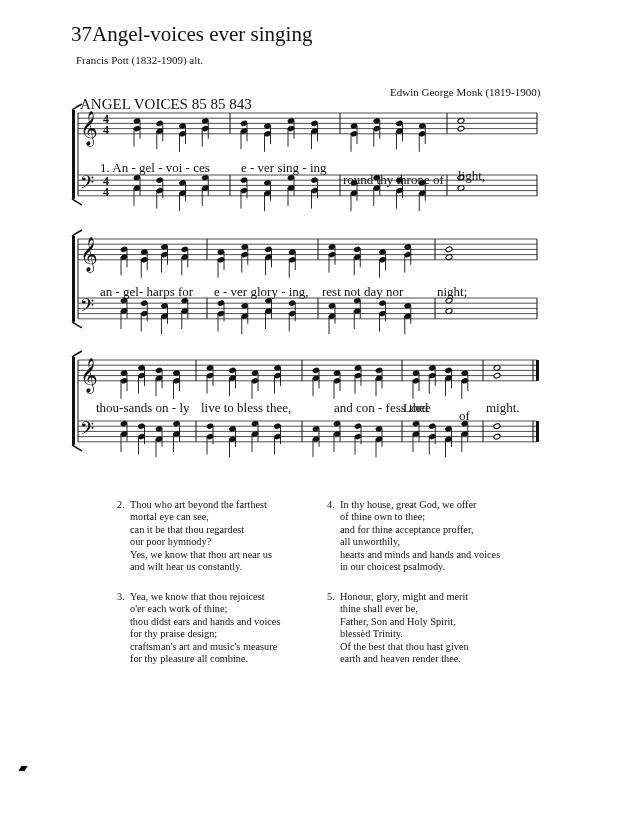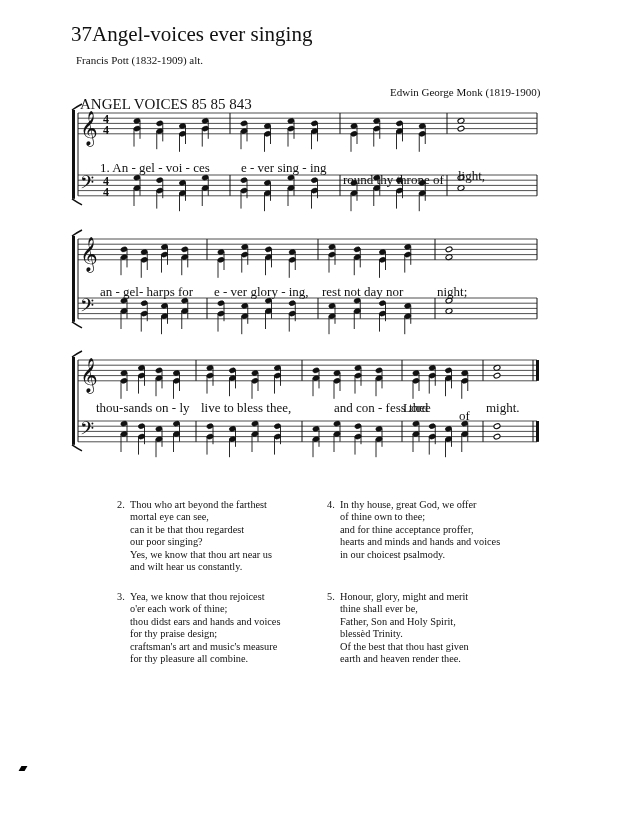--- a/index.html
+++ b/index.html
@@ -466,38 +466,39 @@
     <div class="lyric-line" style="left: 302px; top: 400px; margin-left: 32px;">and  con - fess  thee</div>
     <div class="lyric-line" style="left: 403px; top: 400px;">Lord</div>
     <div class="lyric-line" style="left: 459px; top: 408px;">of</div>
     <div class="lyric-line" style="left: 486px; top: 400px;">might.</div>
   </div>
 
 <div class="verse" style="left:117px; top:499px;">
   <span class="line first"><span class="vnum">2.</span><span>Thou who art beyond the farthest</span></span>
   <span class="line">mortal eye can see,</span>
   <span class="line">can it be that thou regardest</span>
-  <span class="line">our poor singing?</span>
+  <span class="line">our poor hymnody?</span>
   <span class="line">Yes, we know that thou art near us</span>
   <span class="line">and wilt hear us constantly.</span>
 </div>
 
 <div class="verse" style="left:117px; top:591px;">
   <span class="line first"><span class="vnum">3.</span><span>Yea, we know that thou rejoicest</span></span>
   <span class="line">o'er each work of thine;</span>
   <span class="line">thou didst ears and hands and voices</span>
   <span class="line">for thy praise design;</span>
   <span class="line">craftsman's art and music's measure</span>
   <span class="line">for thy pleasure all combine.</span>
 </div>
 
 <div class="verse" style="left:327px; top:499px;">
   <span class="line first"><span class="vnum">4.</span><span>In thy house, great God, we offer</span></span>
   <span class="line">of thine own to thee;</span>
   <span class="line">and for thine acceptance proffer,</span>
+  <span class="line">all unworthily,</span>
   <span class="line">hearts and minds and hands and voices</span>
   <span class="line">in our choicest psalmody.</span>
 </div>
 
 <div class="verse" style="left:327px; top:591px;">
   <span class="line first"><span class="vnum">5.</span><span>Honour, glory, might and merit</span></span>
   <span class="line">thine shall ever be,</span>
   <span class="line">Father, Son and Holy Spirit,</span>
   <span class="line">blessèd Trinity.</span>
   <span class="line">Of the best that thou hast given</span>

